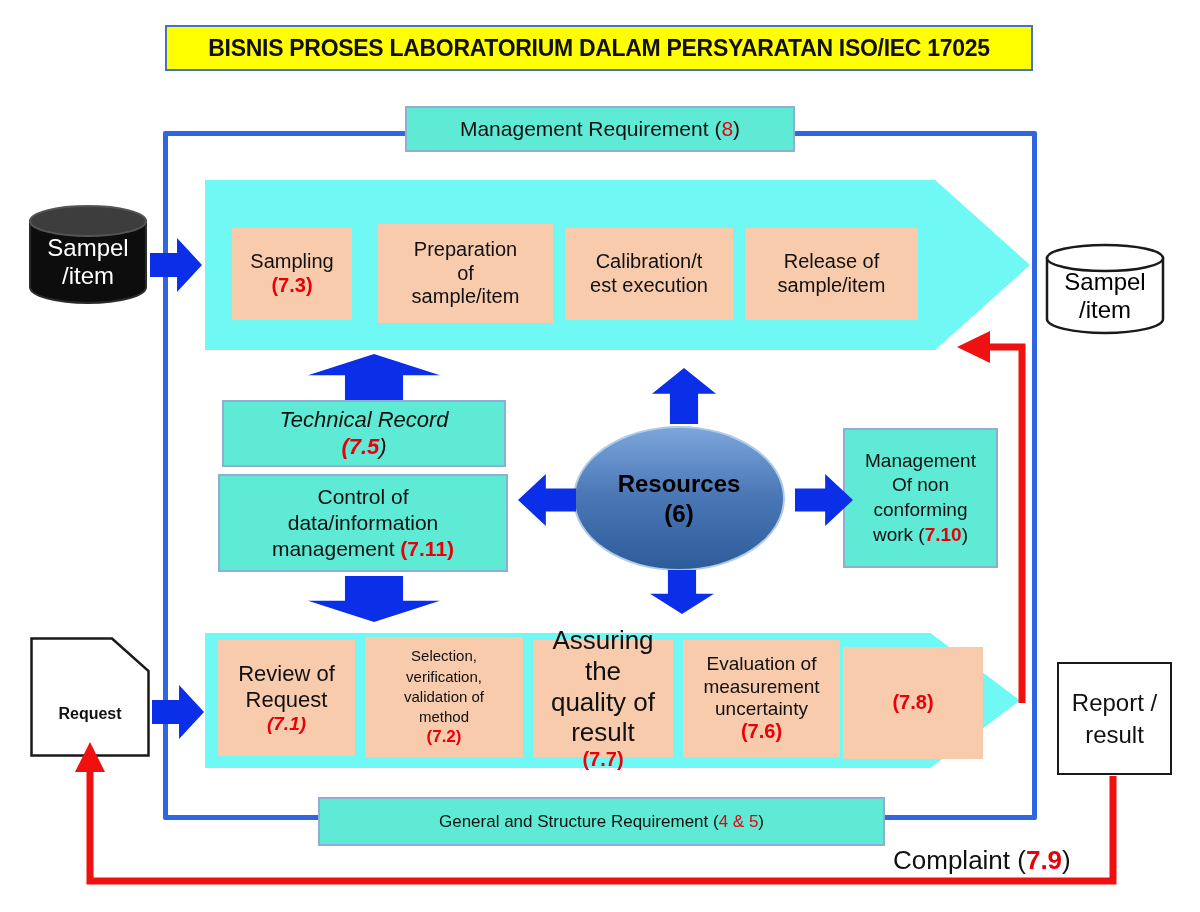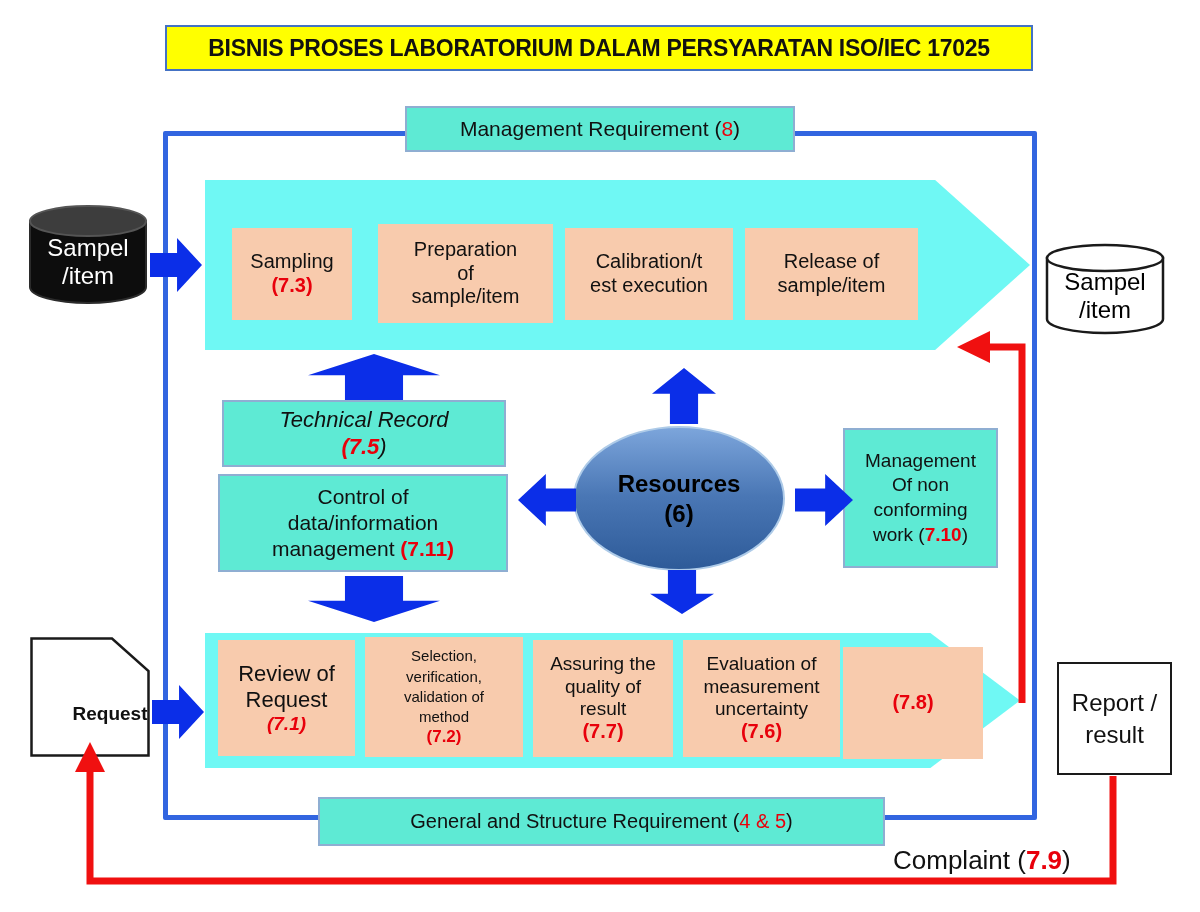--- a/index.html
+++ b/index.html
@@ -19,21 +19,21 @@
     left:163px;top:131px;width:874px;height:689px;border:5px solid #3265E0;
     box-sizing:border-box;z-index:1;border-radius:2px;
   }
   
   .panel{
     background:#5eead4;border:2px solid #8FAED2;box-sizing:border-box;
     display:flex;flex-direction:column;align-items:center;justify-content:center;
     text-align:center;z-index:4;
   }
   .banner-mgmt{left:405px;top:106px;width:390px;height:46px;font-size:21px;flex-direction:row;}
-  .banner-gen{left:318px;top:797px;width:567px;height:49px;font-size:20px;flex-direction:row;}
+  .banner-gen{left:318px;top:797px;width:567px;height:49px;font-size:17px;flex-direction:row;}
   .num-red{color:#E8000B;}
   .bold{font-weight:bold;}
   
   .pentagon{background:#6FF8F4;z-index:2;}
   .pent-top{left:205px;top:180px;width:825px;height:170px;
     clip-path:polygon(0 0,88.5% 0,100% 50%,88.5% 100%,0 100%);}
   .pent-bottom{left:205px;top:633px;width:815px;height:135px;
     clip-path:polygon(0 0,89% 0,100% 50%,89% 100%,0 100%);}
   
   .step{
@@ -51,21 +51,21 @@
   .s-release{left:745px;top:228px;width:173px;height:92px;}
   .s-release .name{max-width:130px;}
   
   .b-review{left:218px;top:640px;width:137px;height:116px;}
   .b-review .name{font-size:22px;max-width:110px;}
   .b-review .code{font-size:19px;font-style:italic;}
   .b-select{left:365px;top:637px;width:158px;height:120px;}
   .b-select .name{font-size:15px;max-width:120px;line-height:1.35;}
   .b-select .code{font-size:17px;}
   .b-assure{left:533px;top:640px;width:140px;height:117px;}
-  .b-assure .name{font-size:19px;max-width:118px;}
+  .b-assure .name{font-size:26px;max-width:118px;}
   .b-eval{left:683px;top:640px;width:157px;height:117px;}
   .b-eval .name{font-size:19px;max-width:140px;}
   .b-report{left:843px;top:647px;width:140px;height:112px;}
   .b-report .name{font-size:19px;max-width:100px;}
   
   .p-techrec{left:222px;top:400px;width:284px;height:67px;font-size:22px;line-height:1.2;font-style:italic;}
   .p-control{left:218px;top:474px;width:290px;height:98px;font-size:21px;line-height:1.25;}
   .p-control .wrap{max-width:196px;display:inline;}
   .p-noncon{left:843px;top:428px;width:155px;height:140px;font-size:19px;line-height:1.3;}
   .p-noncon .txt{max-width:128px;}
@@ -99,21 +99,21 @@
     position:absolute;left:0;top:14px;width:100%;height:calc(100% - 14px);
     display:flex;flex-direction:column;align-items:center;justify-content:center;
     font-size:24px;line-height:1.15;
   }
   .cyl-black .cyl-label{color:#fff;}
   .cyl-white .cyl-label{color:#000;}
   
   .request-shape{left:30px;top:637px;width:120px;height:120px;z-index:3;}
   .request-label{
     position:absolute;left:0;top:34px;width:100%;height:calc(100% - 34px);
-    display:flex;align-items:center;justify-content:center;font-weight:bold;font-size:19px;padding-left:20px;
+    display:flex;align-items:center;justify-content:center;font-weight:bold;font-size:16px;
   }
   .report-box{
     left:1057px;top:662px;width:115px;height:113px;background:#fff;border:2.5px solid #1a1a1a;
     box-sizing:border-box;z-index:3;display:flex;align-items:center;justify-content:center;
     text-align:center;font-size:24px;line-height:1.3;
   }
   .report-box .txt{max-width:95px;}
   
   .complaint{
     left:893px;top:843px;width:200px;height:34px;font-size:26px;z-index:6;

